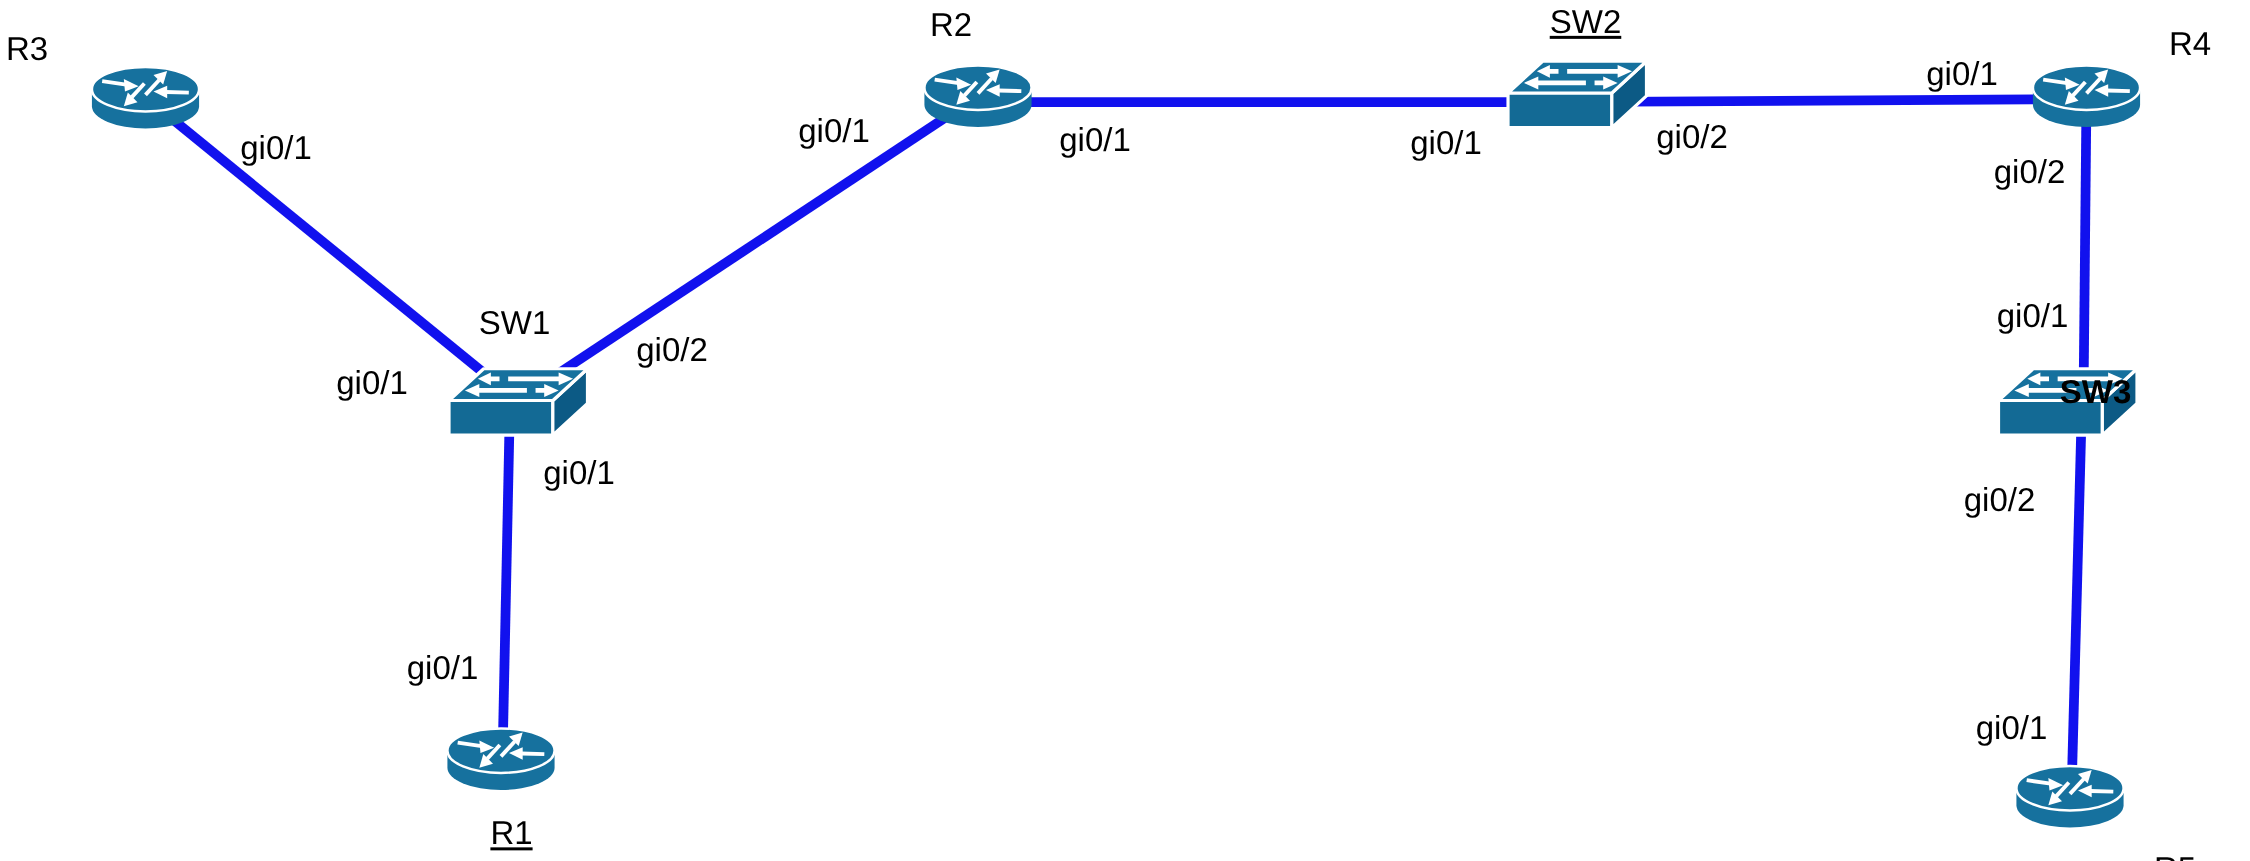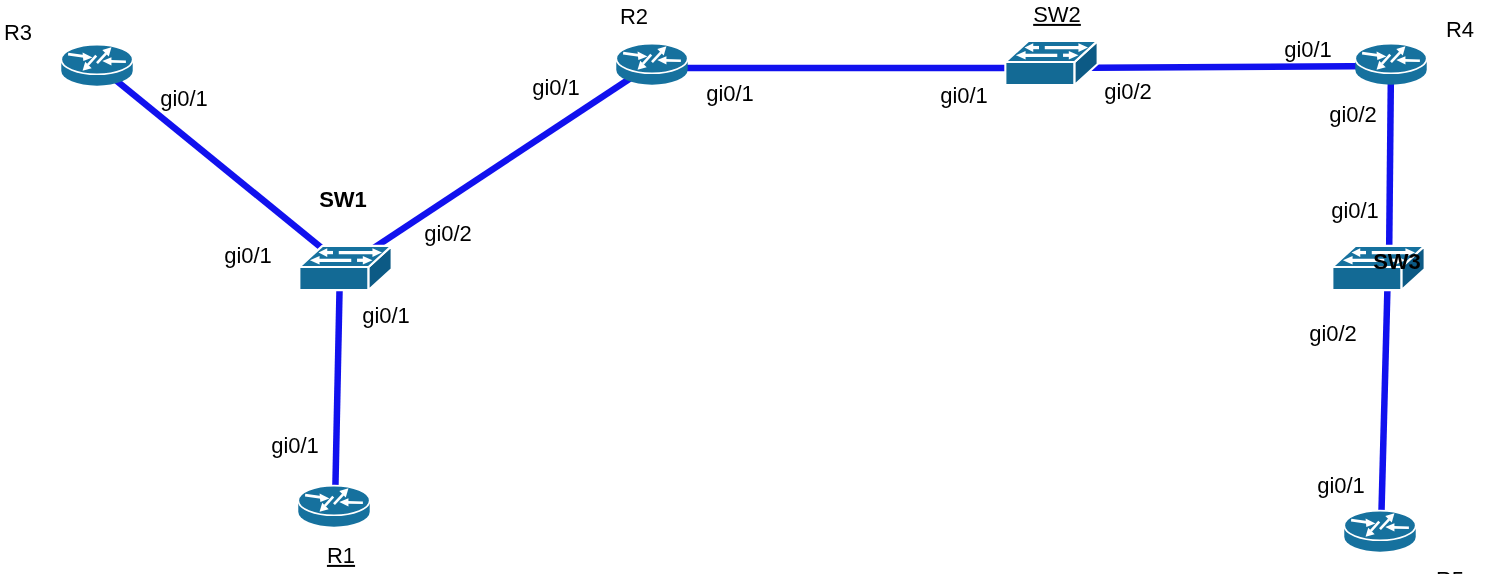--- a/index.html
+++ b/index.html
@@ -99,21 +99,21 @@
     </g>
     <g>
       <use href="#sym-switch" x="1003" y="37" width="97" height="50"></use>
     </g>
     <g>
       <use href="#sym-switch" x="1330" y="242" width="97" height="50"></use>
     </g>
   </svg>
 
   <span class="lbl" style="left:18px;  top:33px;">R3</span>
-  <span class="lbl" style="left:343px; top:200px;font-weight:bold;">SW1</span>
+  <span class="lbl" style="left:343px; top:216px;">SW1</span>
   <span class="lbl" style="left:341px; top:556px;text-decoration:underline;">R1</span>
   <span class="lbl" style="left:634px; top:17px;">R2</span>
   <span class="lbl" style="left:1057px;top:15px;text-decoration:underline;">SW2</span>
   <span class="lbl" style="left:1460px;top:30px;text-align:right;">R4</span>
   <span class="lbl" style="left:1397px;top:262px;font-weight:bold;">SW3</span>
   <span class="lbl" style="left:1450px;top:540px;margin-top:40px;">R5</span>
 
   <span class="lbl" style="left:184px; top:99px;">gi0/1</span>
   <span class="lbl" style="left:248px; top:256px;">gi0/1</span>
   <span class="lbl" style="left:448px; top:234px;">gi0/2</span>

